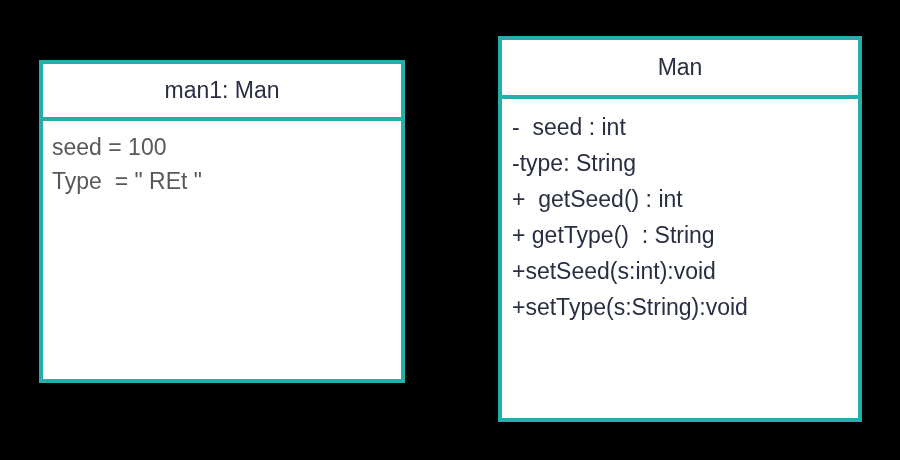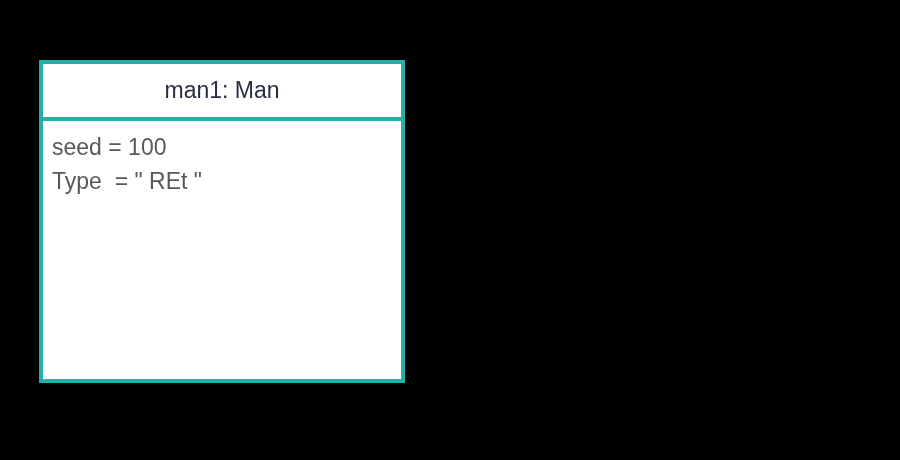--- a/index.html
+++ b/index.html
@@ -69,14 +69,25 @@
 <div class="canvas">
 
   <section class="uml-box object-box">
     <header class="box-header">man1: Man</header>
     <div class="box-body">
         <div class="line">seed = 100</div>
         <div class="line">Type  = " REt "</div>
       </div>
   </section>
 
+  <section class="uml-box class-box">
+    <header class="box-header">Man</header>
+    <div class="box-body">
+        <div class="line">-  seed : int</div>
+        <div class="line">-type: String</div>
+        <div class="line">+  getSeed() : int</div>
+        <div class="line">+ getType()  : String</div>
+        <div class="line">+setSeed(s:int):void</div>
+        <div class="line">+setType(s:String):void</div>
+      </div>
+  </section>
 
 </div>
 
 </body></html>

